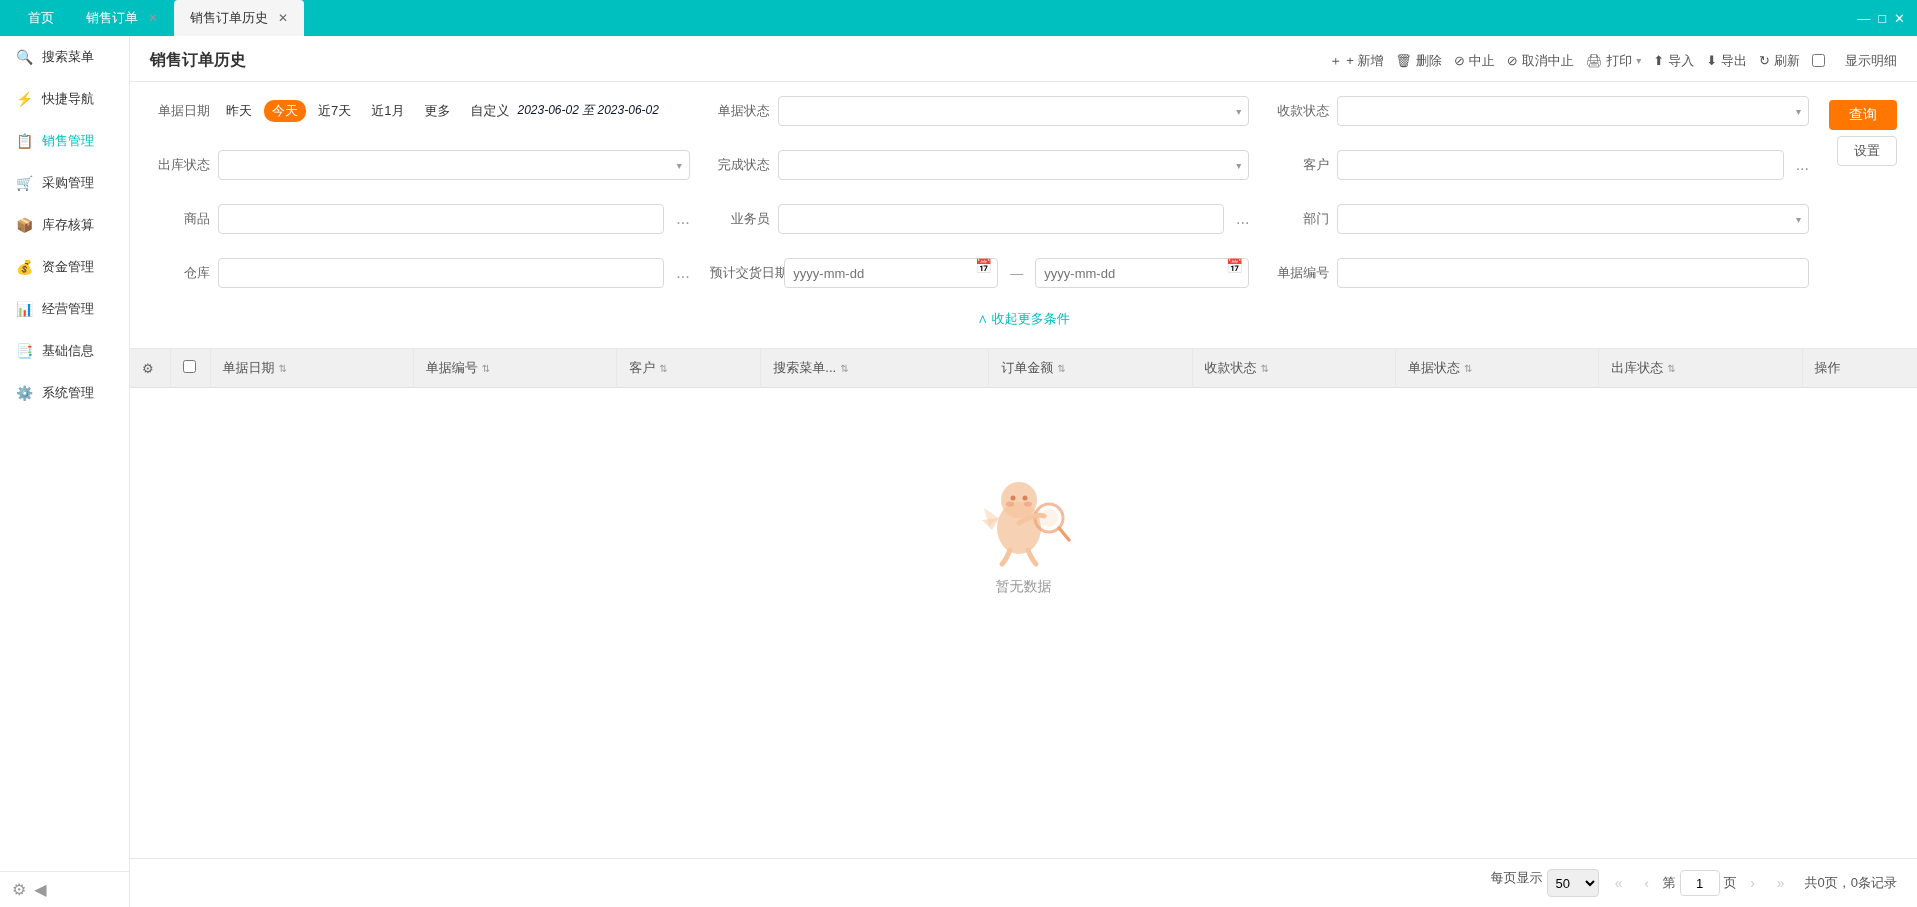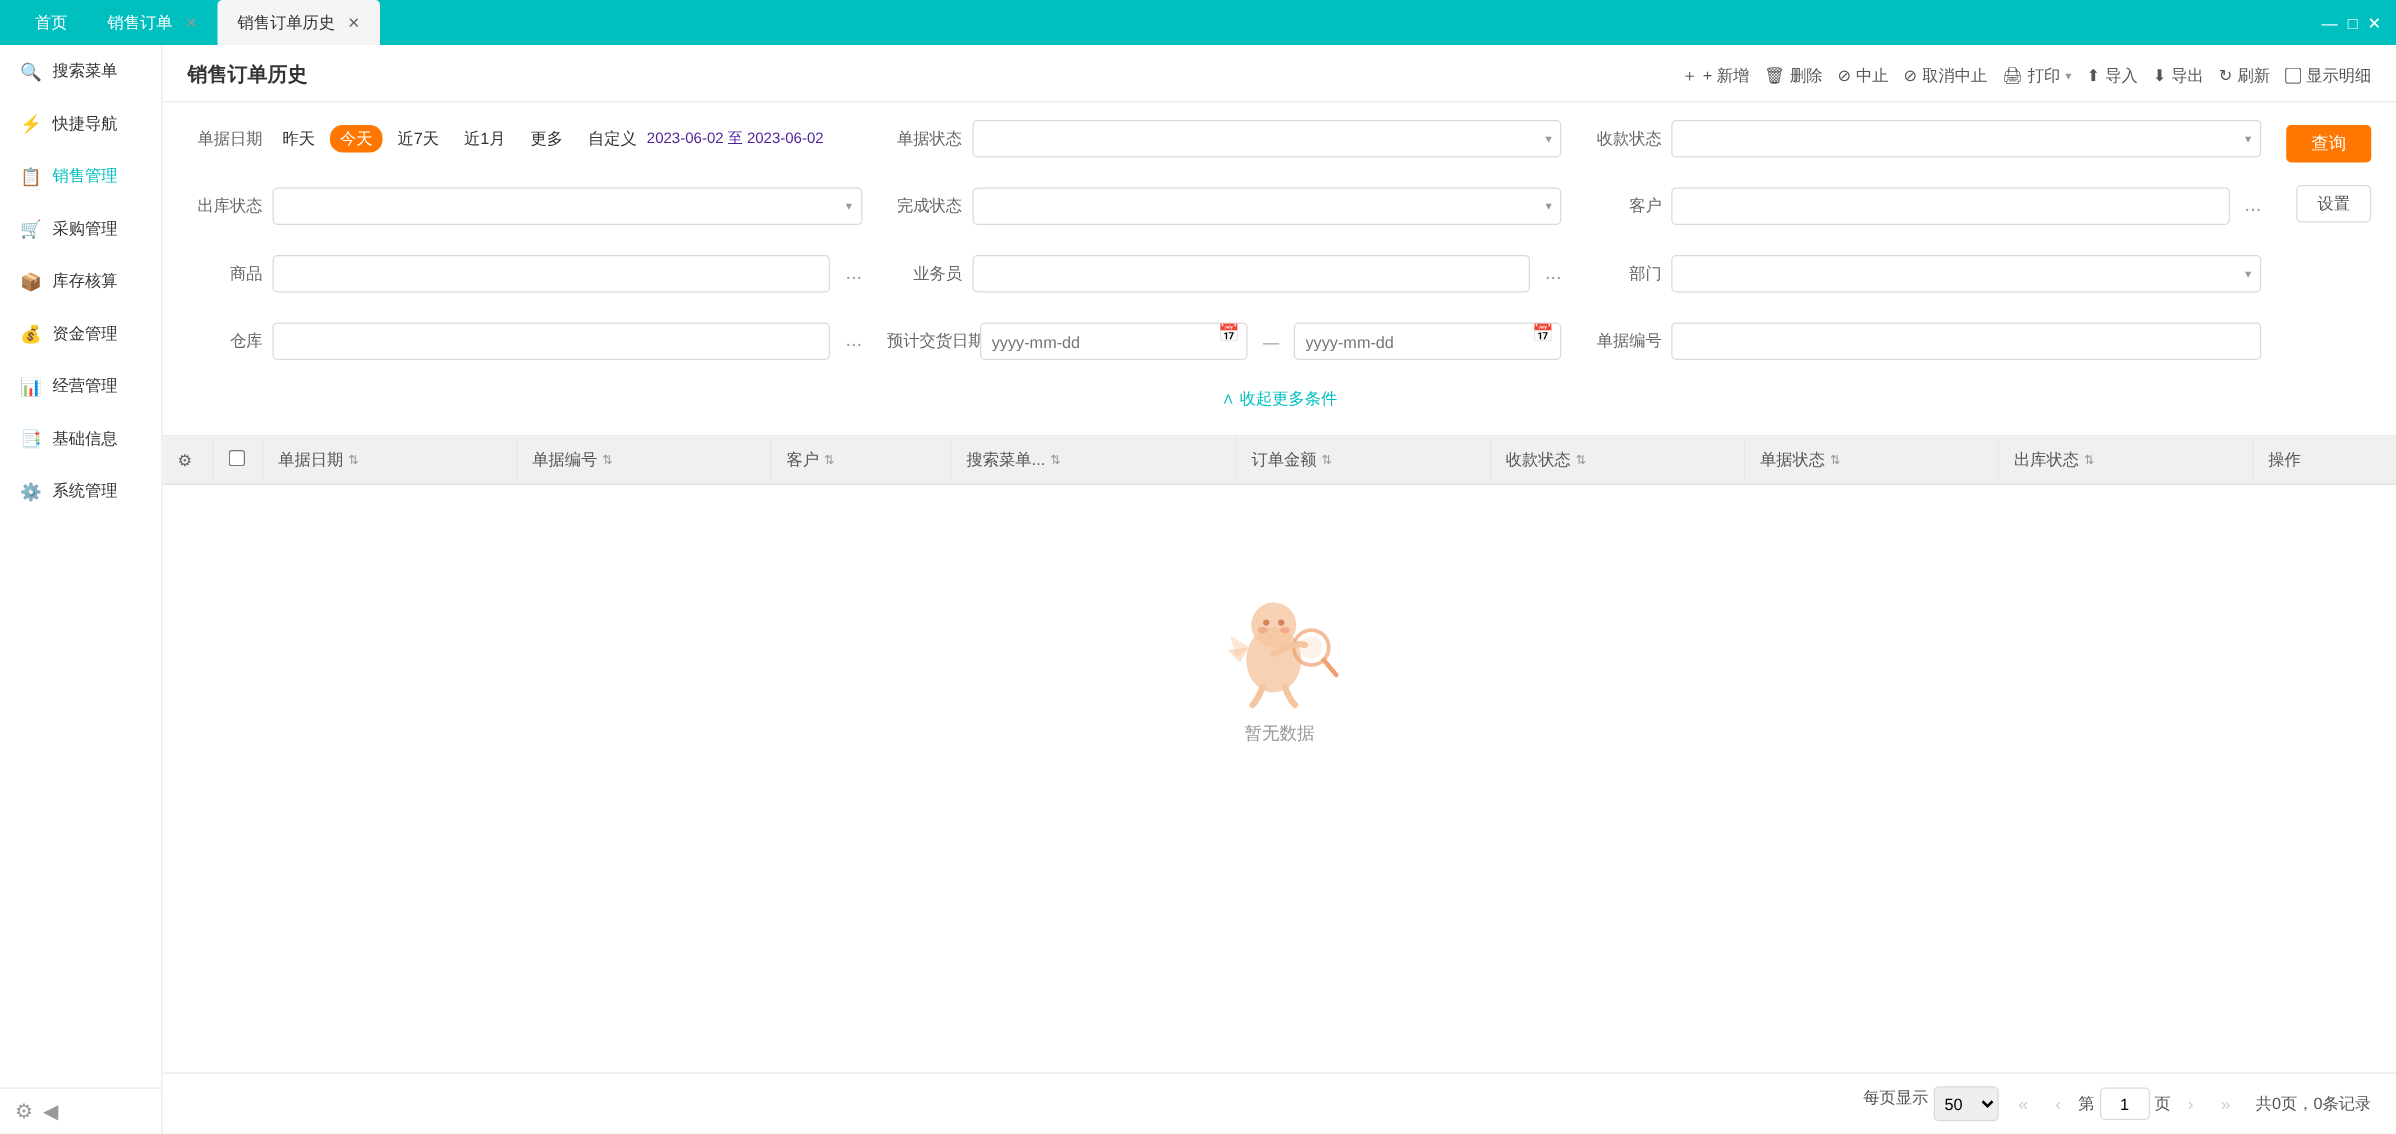--- a/index.html
+++ b/index.html
@@ -24,37 +24,37 @@
     .sidebar-icon { font-size: 14px; width: 18px; text-align: center; }
     .sidebar-bottom { margin-top: auto; padding: 8px 12px; display: flex; gap: 8px; border-top: 1px solid #e8e8e8; }
     .sidebar-bottom-btn { cursor: pointer; color: #999; font-size: 16px; }
     
     
     .content { flex: 1; background: #f5f5f5; overflow: hidden; display: flex; flex-direction: column; }
     .page-header { padding: 14px 20px 10px; display: flex; align-items: center; justify-content: space-between; background: #fff; border-bottom: 1px solid #e8e8e8; flex-shrink: 0; }
     .page-title { font-size: 16px; font-weight: 600; color: #333; }
     .toolbar { display: flex; align-items: center; gap: 12px; }
     .toolbar-btn { display: flex; align-items: center; gap: 4px; color: #555; cursor: pointer; font-size: 13px; }
-    .display-detail { display: flex; align-items: center; gap: 4px; color: #555; font-size: 13px; }
+    .display-detail { display: flex; align-items: center; gap: 20px; color: #555; font-size: 13px; }
     .display-detail input[type="checkbox"] { cursor: pointer; }
     
     
     .filter-area { background: #fff; padding: 14px 20px; border-bottom: 1px solid #e8e8e8; flex-shrink: 0; }
     .filter-row { display: flex; align-items: center; gap: 0; margin-bottom: 12px; }
     .filter-row:last-child { margin-bottom: 16px; }
     .filter-item { display: flex; align-items: center; gap: 8px; flex: 1; min-width: 0; }
     .filter-label { color: #666; font-size: 13px; white-space: nowrap; min-width: 60px; text-align: right; }
     .filter-input { flex: 1; height: 30px; border: 1px solid #d9d9d9; border-radius: 4px; padding: 0 8px; font-size: 13px; color: #333; outline: none; }
     .filter-select { flex: 1; height: 30px; border: 1px solid #d9d9d9; border-radius: 4px; padding: 0 8px; font-size: 13px; color: #333; outline: none; background: #fff; appearance: none; cursor: pointer; display: flex; align-items: center; justify-content: space-between; position: relative; }
     .select-wrapper { flex: 1; position: relative; display: flex; align-items: center; }
     .select-wrapper .chevron { position: absolute; right: 8px; color: #999; font-size: 10px; pointer-events: none; }
     .date-row { display: flex; align-items: center; gap: 4px; font-size: 13px; color: #666; }
     .date-btn { padding: 2px 8px; border-radius: 3px; cursor: pointer; color: #333; }
     .date-btn.active { background: #ff7700; color: #fff; border-radius: 10px; padding: 2px 8px; }
-    .date-range { color: #4c1d95; font-size: 12px; margin-top: 2px; }
+    .date-range { color: #0f172a; font-size: 12px; margin-top: 2px; font-style: italic; }
     .date-label-area { display: flex; flex-direction: row; }
     .dots-btn { color: #999; cursor: pointer; font-size: 16px; }
     .collapse-link { text-align: center; color: #00bfbf; cursor: pointer; font-size: 13px; padding: 6px 0; background: #fff; }
     
     
     .date-input-wrapper { display: flex; align-items: flex-start; flex: 1; position: relative; }
     .date-input-wrapper input { flex: 1; height: 30px; border: 1px solid #d9d9d9; border-radius: 4px; padding: 0 28px 0 8px; font-size: 13px; color: #333; outline: none; }
     .date-input-wrapper .cal-icon { position: absolute; right: 6px; color: #999; font-size: 14px; cursor: pointer; }
     .date-dash { color: #999; margin: 0 4px; }
     
@@ -74,21 +74,21 @@
     .page-size-select { display: flex; align-items: flex-start; gap: 4px; }
     .page-size-select select { height: 28px; border: 1px solid #d9d9d9; border-radius: 4px; padding: 0 4px; font-size: 13px; }
     .page-nav { display: flex; align-items: center; gap: 4px; }
     .page-nav-btn { width: 24px; height: 24px; display: flex; align-items: center; justify-content: center; cursor: pointer; color: #666; border: none; background: none; font-size: 14px; }
     .page-nav-btn.disabled { color: #ccc; cursor: not-allowed; }
     .page-input { width: 40px; height: 26px; border: 1px solid #d9d9d9; border-radius: 4px; text-align: center; font-size: 13px; }
     
     
     .query-btn { background: #ff7700; color: #fff; border: none; border-radius: 4px; padding: 6px 20px; font-size: 14px; cursor: pointer; }
     .settings-btn { background: #fff; color: #555; border: 1px solid #d9d9d9; border-radius: 4px; padding: 5px 16px; font-size: 13px; cursor: pointer; }
-    .query-area { display: flex; flex-direction: column; gap: 18px; align-items: flex-end; justify-content: flex-start; padding-left: 20px; }
+    .query-area { display: flex; flex-direction: column; gap: 6px; align-items: flex-end; justify-content: flex-start; padding-left: 20px; }
     
     
     .empty-illustration { width: 120px; height: 100px; position: relative; margin-bottom: 10px; }
   </style>
 </head>
 <body>
 
 <div class="top-bar">
   <div class="tab-item">
     <span>首页</span>

